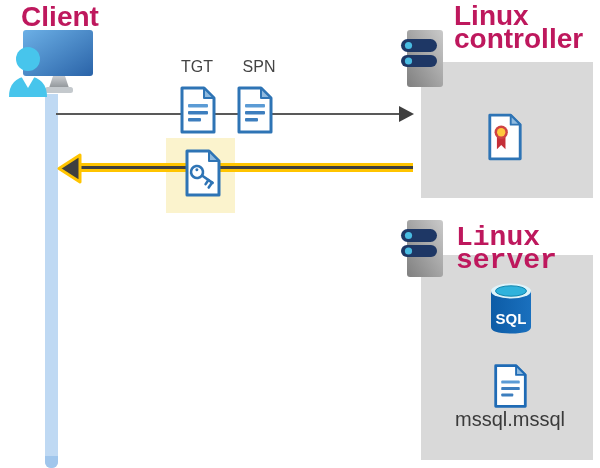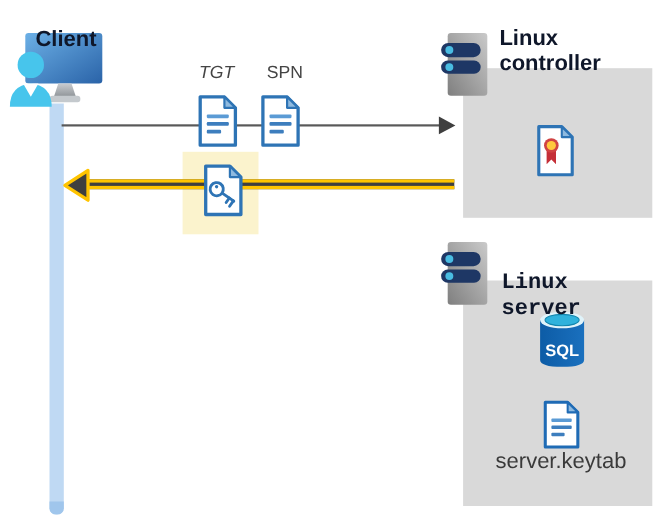--- a/index.html
+++ b/index.html
@@ -1,26 +1,26 @@
 <!DOCTYPE html>
 <html><head>
 <meta charset="utf-8">
 <style>
   html,body{margin:0;padding:0;background:#ffffff;}
   .canvas{
     position:relative;width:600px;height:468px;background:#ffffff;overflow:hidden;
     font-family:"Liberation Sans",sans-serif;
   }
   .abs{position:absolute;}
-  .title{font-weight:700;font-size:20px;line-height:23px;color:#0f172a;margin-top:20px;}
+  .title{font-weight:700;font-size:28px;line-height:23px;color:#be185d;}
   .client-label{left:18px;top:5px;width:84px;text-align:center;z-index:6;}
   .dc-label{left:454px;top:4px;width:126px;z-index:6;}
   .linux-label{left:456px;top:226px;width:140px;z-index:6;font-family:Liberation Mono, monospace;}
   .ticket-label{font-size:16px;color:#444444;text-align:center;width:40px;z-index:6;}
-  .tgt-label{left:177px;top:58px;font-style:italic;}
+  .tgt-label{left:177px;top:58px;}
   .spn-label{left:239px;top:58px;}
   .keytab-label{left:425px;top:408px;width:170px;text-align:center;font-size:20px;color:#3a3a3a;z-index:6;}
 
   .box{background:#d9d9d9;z-index:1;}
   .dc-box{left:421px;top:62px;width:172px;height:136px;}
   .linux-box{left:421px;top:255px;width:172px;height:205px;}
 
   .timeline{left:45px;top:94px;width:13px;height:374px;background:#bfd9f3;
             border-radius:0 0 6px 6px;z-index:1;}
   .timeline-tip{position:absolute;left:0;bottom:0;width:13px;height:12px;background:#a0c6ec;
@@ -169,15 +169,15 @@
     <text x="23" y="42" text-anchor="middle" font-size="15" font-weight="700" fill="#ffffff">SQL</text>
   </svg>
 
   <svg class="abs doc keytab-doc" width="37" height="50" viewBox="0 0 40 50">
     <path d="M4 3 H26 L36 13 V47 H4 Z" fill="#ffffff" stroke="#1f6bb5" stroke-width="3" stroke-linejoin="round"></path>
     <path d="M26 3 V13 H36 Z" fill="#8fbadf" stroke="#1f6bb5" stroke-width="2" stroke-linejoin="round"></path>
     <rect x="10" y="19" width="20" height="3.4" rx="1" fill="#5b9bd5"></rect>
     <rect x="10" y="26" width="20" height="3.4" rx="1" fill="#3d7ebe"></rect>
     <rect x="10" y="33" width="13" height="3.4" rx="1" fill="#3d7ebe"></rect>
   </svg>
-  <div class="abs keytab-label">server.keytab</div>
+  <div class="abs keytab-label">mssql.mssql</div>
 
 </div>
 
 </body></html>

